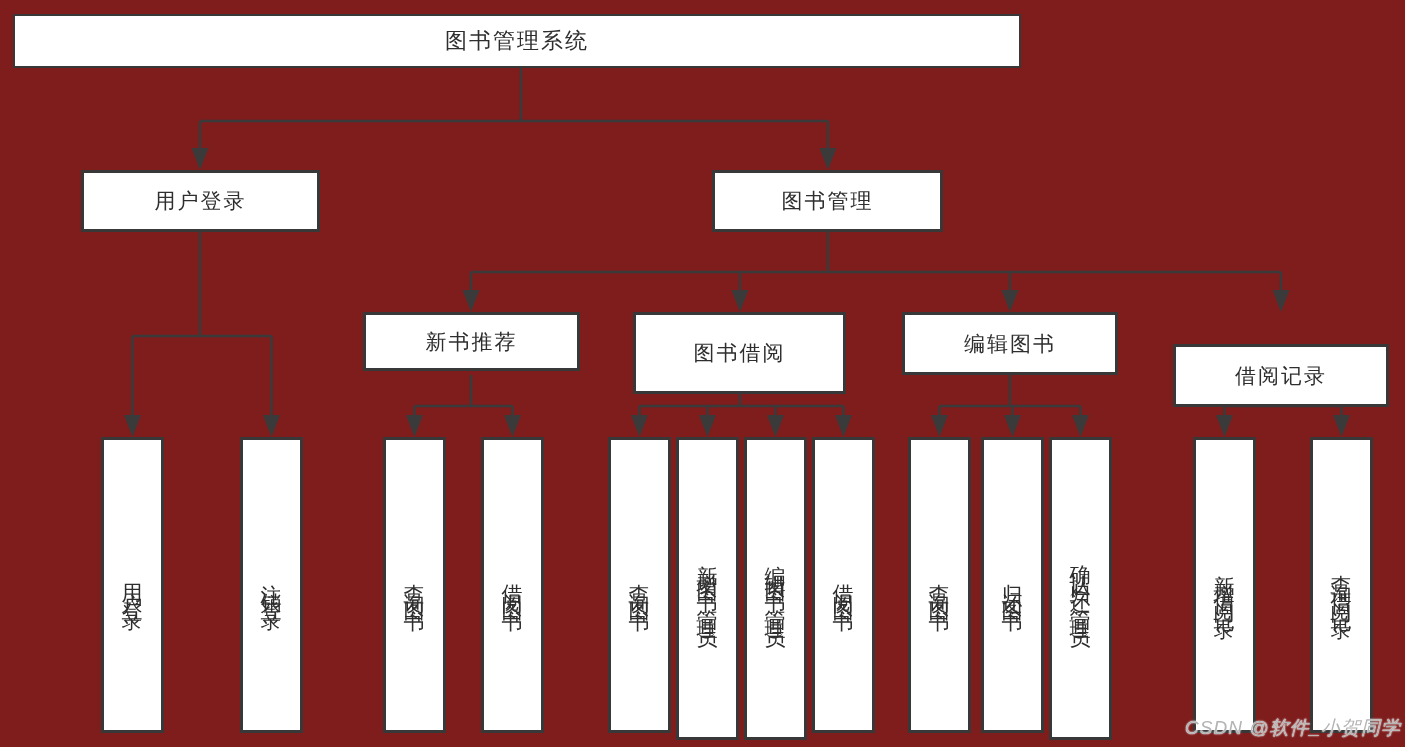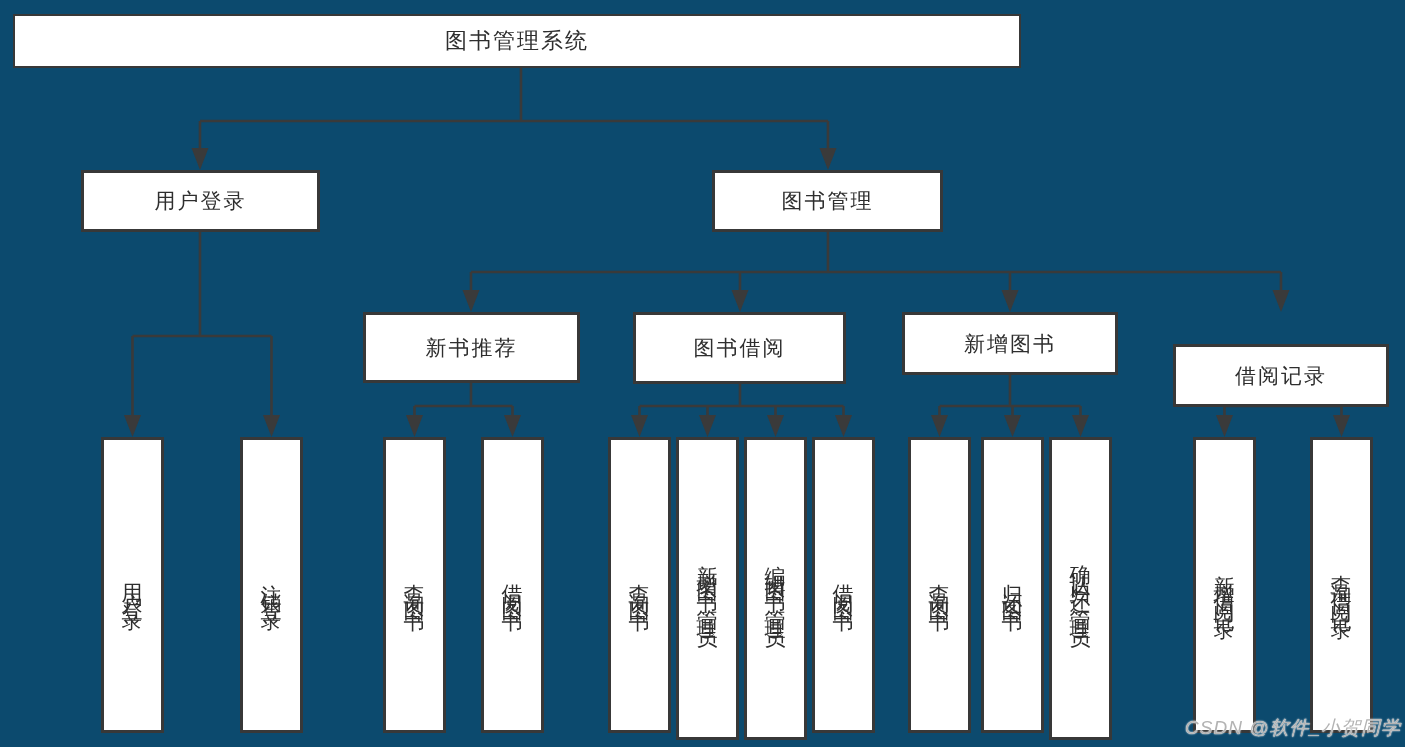--- a/index.html
+++ b/index.html
@@ -1,17 +1,17 @@
 <!DOCTYPE html>
 <html><head>
 <meta charset="utf-8">
 <style>
   html,body { margin:0; padding:0; background:#ffffff; }
   .canvas {
-    position:relative; width:1405px; height:747px; background:#0c4a6e;
+    position:relative; width:1405px; height:747px; background:#7f1d1d;
     font-family:"Liberation Sans","DejaVu Sans",sans-serif; overflow:hidden;
   }
   svg.connectors { position:absolute; left:0; top:0; width:1405px; height:747px; z-index:1; }
   svg.connectors path { stroke:#3a3a3a; stroke-width:2.6; fill:none; }
   svg.connectors polygon { fill:#3a3a3a; stroke:none; }
   .node {
     position:absolute; box-sizing:border-box; background:#ffffff;
     border:3px solid #383838; color:#2e2e2e; z-index:2;
     display:flex; align-items:center; justify-content:center;
     font-size:21px; letter-spacing:2px; white-space:nowrap;
@@ -92,28 +92,28 @@
     <span>图书管理系统</span>
   </div>
 
   <div class="node" style="left:81px; top:170px; width:239px; height:62px;">
     <span>用户登录</span>
   </div>
   <div class="node" style="left:712px; top:170px; width:231px; height:62px;">
     <span>图书管理</span>
   </div>
 
-  <div class="node" style="left:363px; top:312px; width:217px; height:71px;">
+  <div class="node" style="left:363px; top:312px; width:217px; height:59px;">
     <span>新书推荐</span>
   </div>
-  <div class="node" style="left:633px; top:312px; width:213px; height:72px;">
+  <div class="node" style="left:633px; top:312px; width:213px; height:82px;">
     <span>图书借阅</span>
   </div>
   <div class="node" style="left:902px; top:312px; width:216px; height:63px;">
-    <span>新增图书</span>
+    <span>编辑图书</span>
   </div>
   <div class="node" style="left:1173px; top:312px; width:216px; height:63px;margin-top:32px;">
     <span>借阅记录</span>
   </div>
 
   <div class="vnode" style="left:101px; top:437px; width:63px; height:296px;">
     <span>用户登录</span>
   </div>
   <div class="vnode" style="left:240px; top:437px; width:63px; height:296px;">
     <span>注销登录</span>

